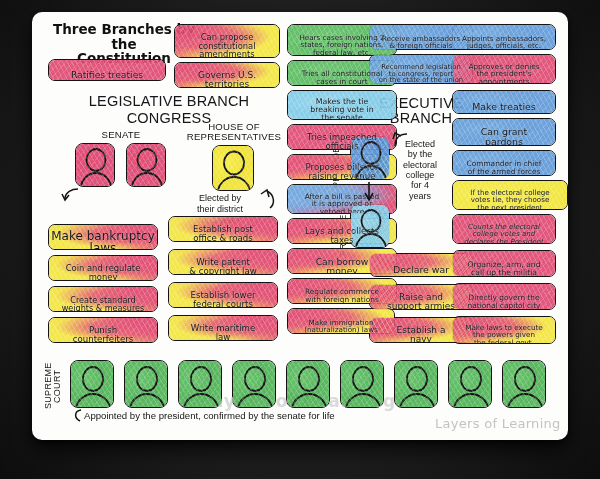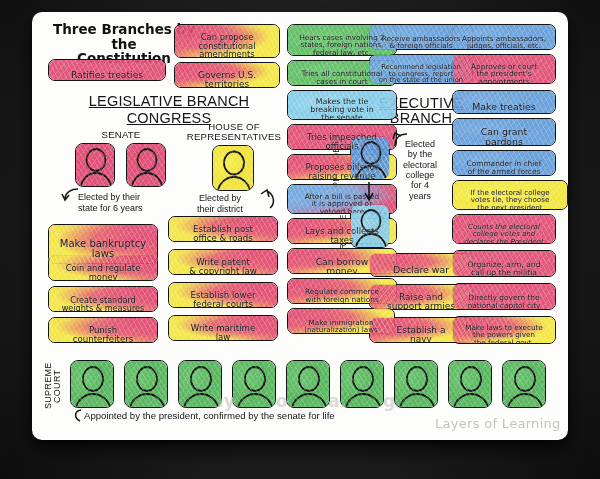--- a/index.html
+++ b/index.html
@@ -111,21 +111,21 @@
       radial-gradient(ellipse at 32% 38%, #63c167 0%, #50b356 50%, rgba(85,180,92,.4) 85%),
       #58b95e;}
   .person .tex{position:absolute;inset:0;z-index:3;opacity:.3;
      background-image:
       repeating-linear-gradient(58deg, rgba(255,255,255,.6) 0 1px, rgba(255,255,255,0) 1px 4px),
       repeating-linear-gradient(-52deg, rgba(255,255,255,.45) 0 1px, rgba(255,255,255,0) 1px 5px);}
 
   
   .lbl{position:absolute;color:#16161a;font-family:"Liberation Sans", sans-serif;
        text-align:center;line-height:1.05;white-space:pre-line;}
-  .big{font-size:14.5px;letter-spacing:.2px;text-decoration:underline;}
+  .big{font-size:14.5px;letter-spacing:.2px;}
   .mid{font-size:9.6px;letter-spacing:.2px;}
   .small{font-size:8.6px;}
 
   .title{
     position:absolute;font-family:"DejaVu Sans", sans-serif;
     font-weight:700;color:#111;text-align:center;line-height:1.08;
   }
   .vert{
     position:absolute;writing-mode:vertical-rl;transform:rotate(180deg);
     font-size:9px;text-align:center;color:#17171a;letter-spacing:.3px;line-height:1.05;
@@ -218,21 +218,21 @@
         <span style="white-space: pre-line;">Recommend legislation
 to congress, report
 on the state of the union</span>
         </div>
 
       <div class="box c-blue" style="left:420px;top:12px;width:104px;height:26px;font-size:7.2px;">
         <span style="white-space: pre-line;">Appoints ambassadors,
 judges, officials, etc.</span>
         </div>
       <div class="box c-red" style="left:420px;top:42px;width:104px;height:30px;font-size:7.4px;">
-        <span style="white-space: pre-line;">Approves or court
+        <span style="white-space: pre-line;">Approves or denies
 the president's
 appointments</span>
         </div>
       <div class="box c-blue" style="left:420px;top:78px;width:104px;height:24px;font-size:9.4px;">
         <span>Make treaties</span>
         </div>
       <div class="box c-blue" style="left:420px;top:106px;width:104px;height:28px;font-size:9.4px;">
         <span style="white-space: pre-line;">Can grant
 pardons</span>
         </div>
@@ -244,21 +244,21 @@
         <span style="white-space: pre-line;">If the electoral college
 votes tie, they choose
 the next president</span>
         </div>
       <div class="box c-red" style="left:420px;top:202px;width:104px;height:30px;font-size:7.1px;font-style:italic;">
         <span style="white-space: pre-line;">Counts the electoral
 college votes and
 declares the President</span>
         </div>
 
-      <div class="box c-yellowred" style="left:16px;top:212px;width:110px;height:40px;font-size:10px;">
+      <div class="box c-yellowred" style="left:16px;top:212px;width:110px;height:26px;font-size:12px;">
         <span style="white-space: pre-line;">Make bankruptcy
 laws</span>
         </div>
       <div class="box c-yellowred" style="left:16px;top:243px;width:110px;height:26px;font-size:8.4px;">
         <span style="white-space: pre-line;">Coin and regulate
 money</span>
         </div>
       <div class="box c-yellowred" style="left:16px;top:274px;width:110px;height:26px;font-size:8.1px;">
         <span style="white-space: pre-line;">Create standard
 weights &amp; measures</span>
@@ -438,22 +438,20 @@
             <ellipse cx="22" cy="18" rx="10" ry="12" fill="none" stroke="#141414" stroke-width="1.8"></ellipse>
             <path d="M4 51 C5 38, 15 33, 22 33 C29 33, 39 38, 40 51" fill="none" stroke="#141414" stroke-width="1.8"></path>
           </svg>
           <div class="tex"></div>
         </div>
 
       <svg class="arrow" style="left:28px;top:174px;" width="22" height="22" viewBox="0 0 22 22">
         <path d="M18 3 C12 3, 5 6, 5 13" fill="none" stroke="#141414" stroke-width="1.5"></path>
         <path d="M2 8 L5 14 L9 9" fill="none" stroke="#141414" stroke-width="1.5"></path>
       </svg>
-      <div class="lbl small" style="left: 46px; top: 180px; width: 112px; text-align: left; font-size: 9px; line-height: 1.2; white-space: pre-line;">Elected by their
-state for 6 years</div>
 
       <svg class="arrow" style="left:222px;top:172px;" width="24" height="26" viewBox="0 0 24 26">
         <path d="M16 24 C21 20, 21 11, 13 7" fill="none" stroke="#141414" stroke-width="1.5"></path>
         <path d="M7 10 L13 6 L15 13" fill="none" stroke="#141414" stroke-width="1.5"></path>
       </svg>
       <div class="lbl small" style="left: 152px; top: 181px; width: 72px; text-align: center; font-size: 9px; line-height: 1.2; white-space: pre-line;">Elected by
 their district
 for 2 years</div>
 
       <svg class="arrow" style="left:360px;top:118px;" width="20" height="20" viewBox="0 0 20 20">

